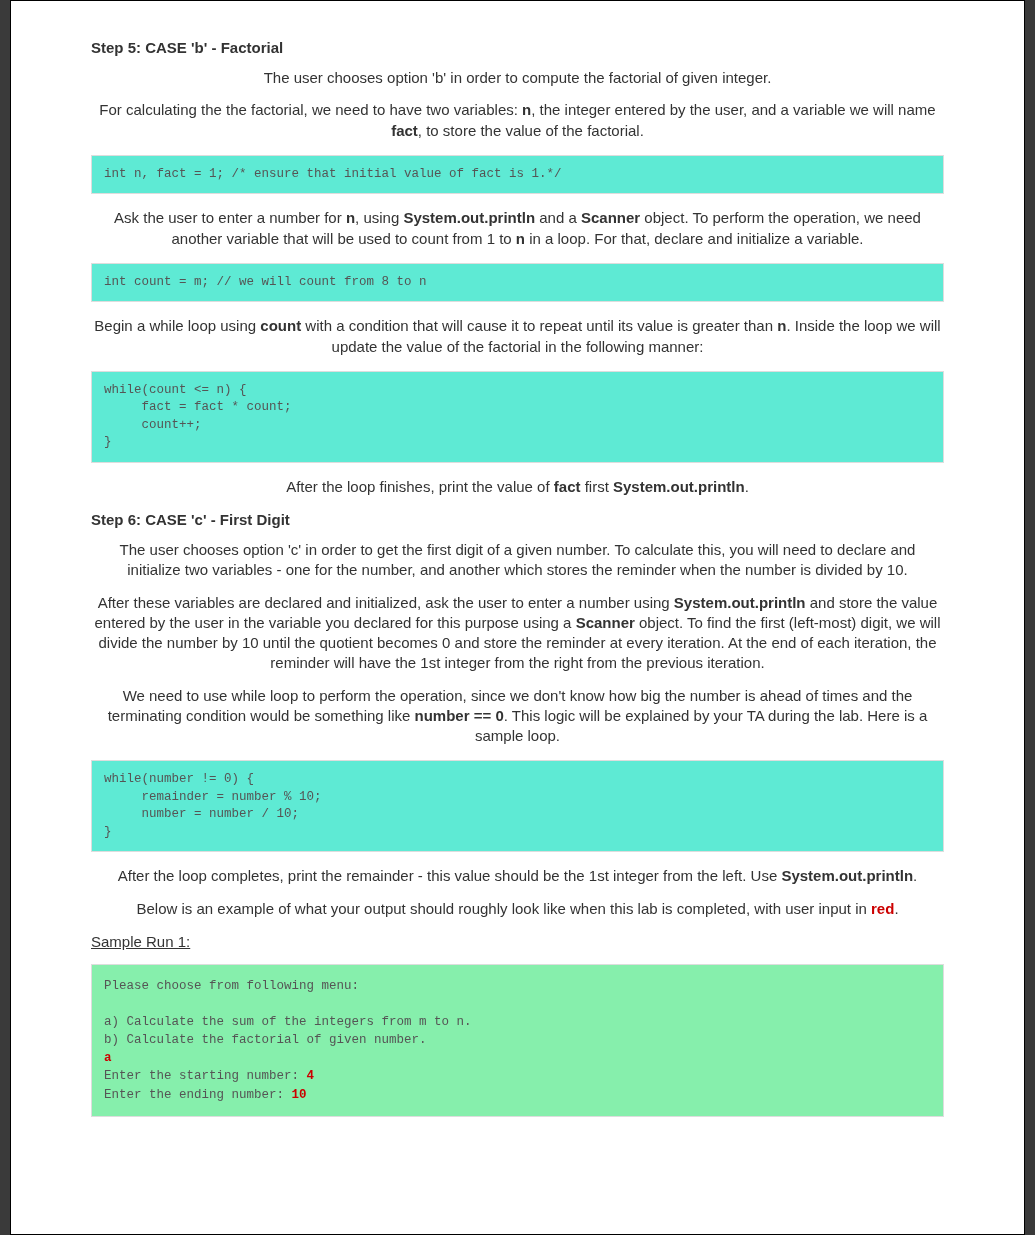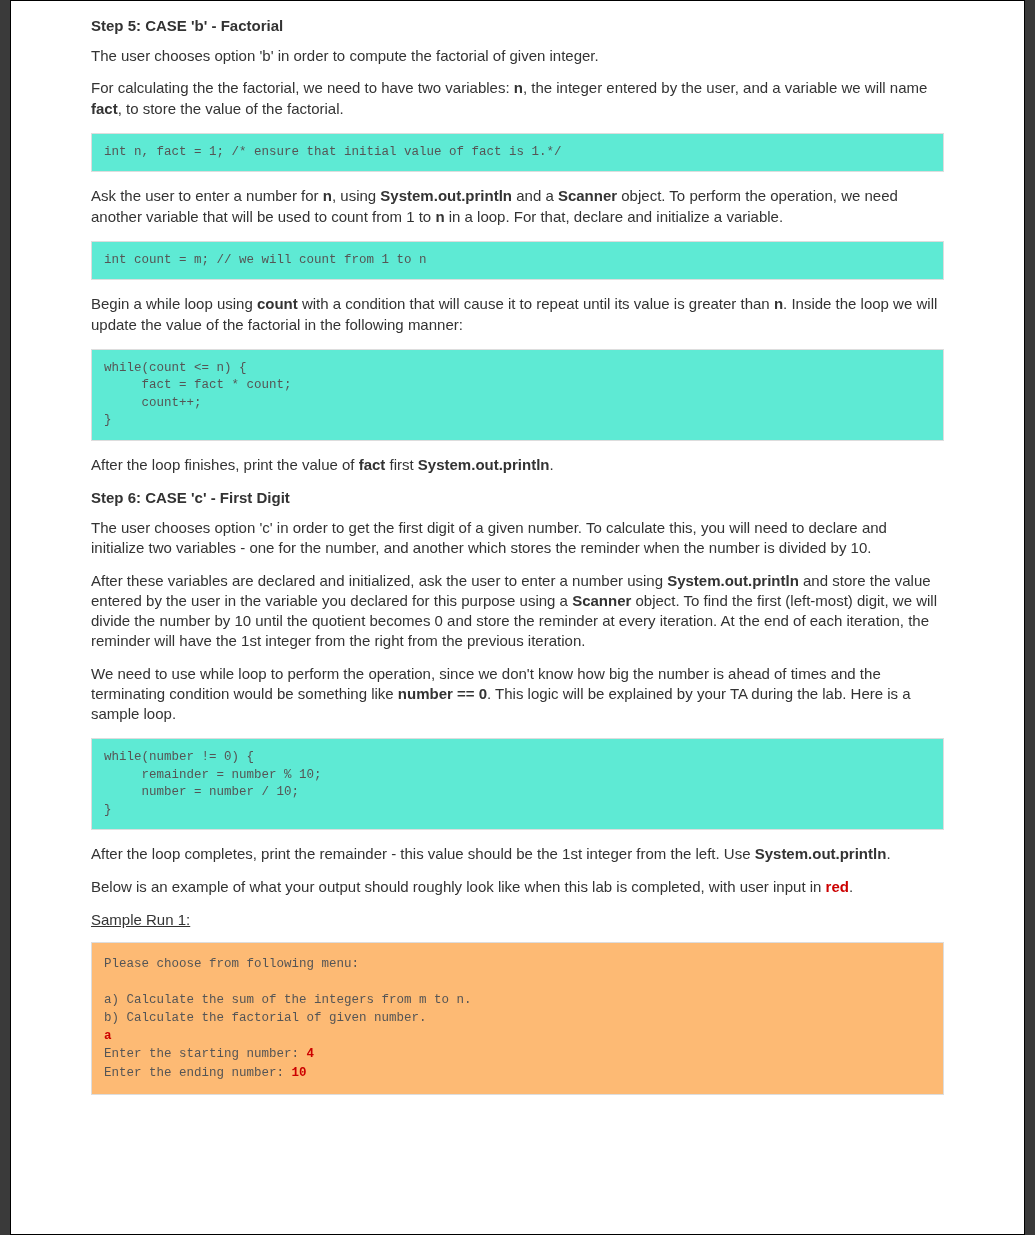--- a/index.html
+++ b/index.html
@@ -6,35 +6,36 @@
     body {
       background: #3a3a3a;
       font-family: Arial, Helvetica, sans-serif;
       font-size: 15px;
       color: #333;
       width: 1035px;
     }
     .page {
       background: #fff;
       margin: 0 10px;
-      padding: 2px 80px 0 80px;
+      padding: 24px 80px 0 80px;
       border: 1px solid #000;
       min-height: 1235px;
     }
     h3.step-heading {
       font-size: 15px;
       font-weight: bold;
       color: #333;
       margin: 14px 0 12px 0;
     }
     p.para {
       font-size: 15px;
       line-height: 1.35;
       color: #333;
       margin: 12px 0;
+      text-align: center;
     }
     p.para b { font-weight: bold; }
     .red { color: #c00; font-weight: bold; }
     .code-block {
       background: #5eead4;
       border: 1px solid #ddd;
       padding: 10px 12px;
       margin: 14px 0;
       font-family: "Courier New", Courier, monospace;
       font-size: 12.5px;
@@ -42,21 +43,21 @@
       white-space: pre;
       line-height: 1.4;
     }
     .sample-run {
       text-decoration: underline;
       font-size: 15px;
       color: #333;
       margin: 14px 0;
     }
     .output-block {
-      background: #fdba74;
+      background: #86efac;
       border: 1px solid #ddd;
       padding: 12px;
       margin: 14px 0 0 0;
       font-family: "Courier New", Courier, monospace;
       font-size: 12.5px;
       color: #555;
       line-height: 1.45;
     }
     .output-block .user-in { color: #c00; font-weight: bold; }
   </style>
@@ -74,21 +75,21 @@
   <p class="para">
     <span>For calculating the the factorial, we need to have two variables: </span><b>n</b><span>, the integer entered by the user, and a variable we will name </span><b>fact</b><span>, to store the value of the factorial.</span>
   </p>
 
   <div class="code-block">int n, fact = 1; /* ensure that initial value of fact is 1.*/</div>
 
   <p class="para">
     <span>Ask the user to enter a number for </span><b>n</b><span>, using </span><b>System.out.println</b><span> and a </span><b>Scanner</b><span> object. To perform the operation, we need another variable that will be used to count from 1 to </span><b>n</b><span> in a loop. For that, declare and initialize a variable.</span>
   </p>
 
-  <div class="code-block">int count = m; // we will count from 1 to n</div>
+  <div class="code-block">int count = m; // we will count from 8 to n</div>
 
   <p class="para">
     <span>Begin a while loop using </span><b>count</b><span> with a condition that will cause it to repeat until its value is greater than </span><b>n</b><span>. Inside the loop we will update the value of the factorial in the following manner:</span>
   </p>
 
   <div class="code-block">while(count &lt;= n) {
      fact = fact * count;
      count++;
 }</div>
 

